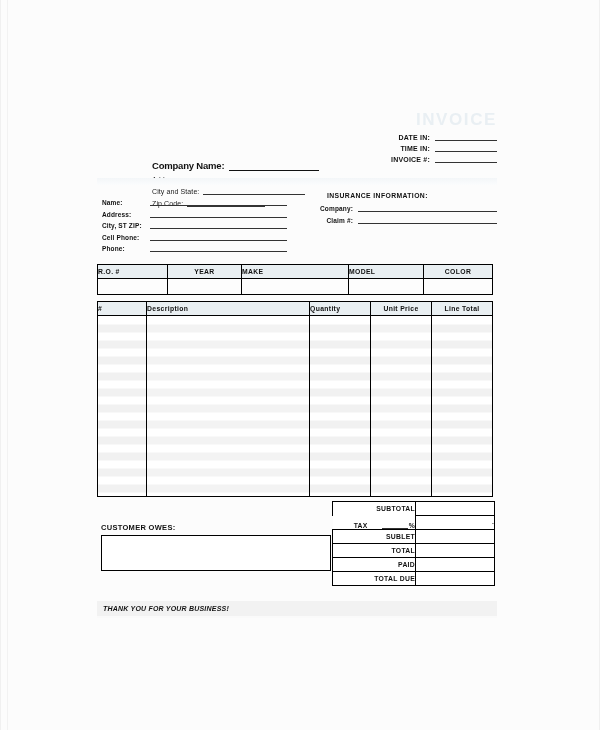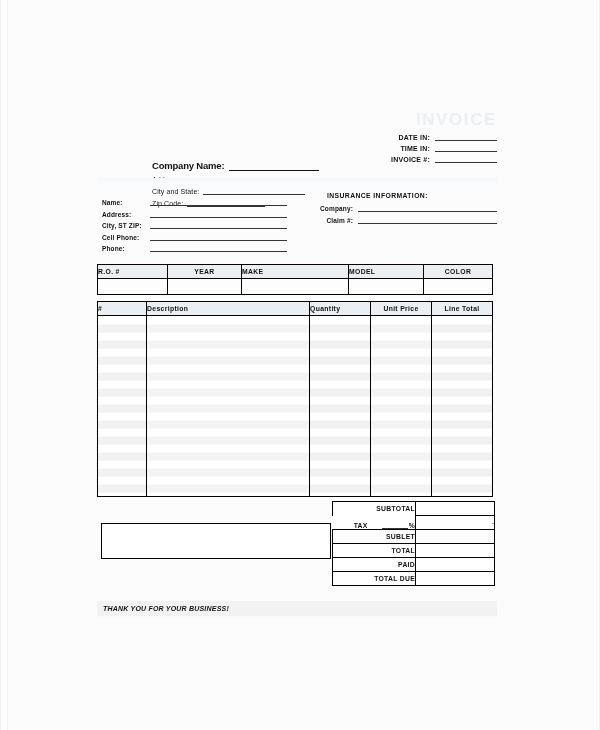--- a/index.html
+++ b/index.html
@@ -476,20 +476,21 @@
             <td class="items-body-cell plain"></td>
             <td class="items-body-cell"></td>
           </tr>
         </tbody>
       </table>
     </div>
 
     <div class="lower">
 
       <div class="owes-block">
+        <div class="owes-title">CUSTOMER OWES:</div>
         <div class="owes-box"></div>
       </div>
 
       <table class="totals">
         <tbody>
             <tr>
           <td class="tot-label">SUBTOTAL</td>
           <td class="tot-value"></td>
         </tr>
         <tr>

